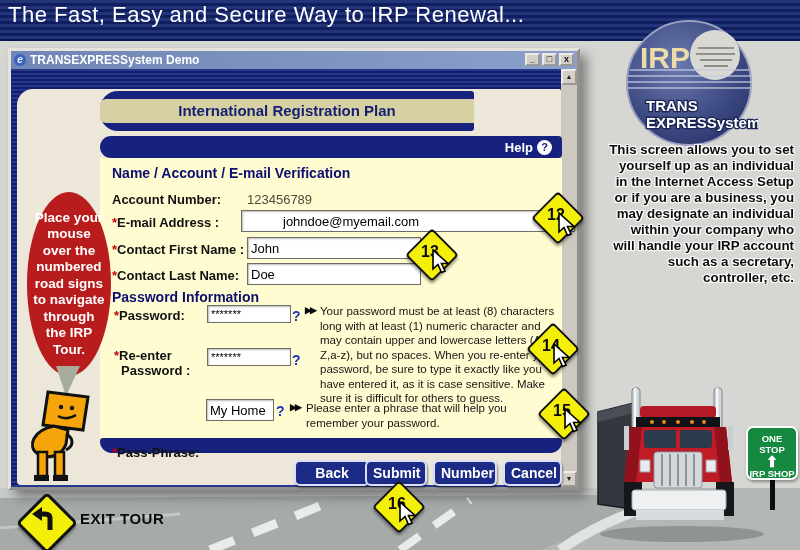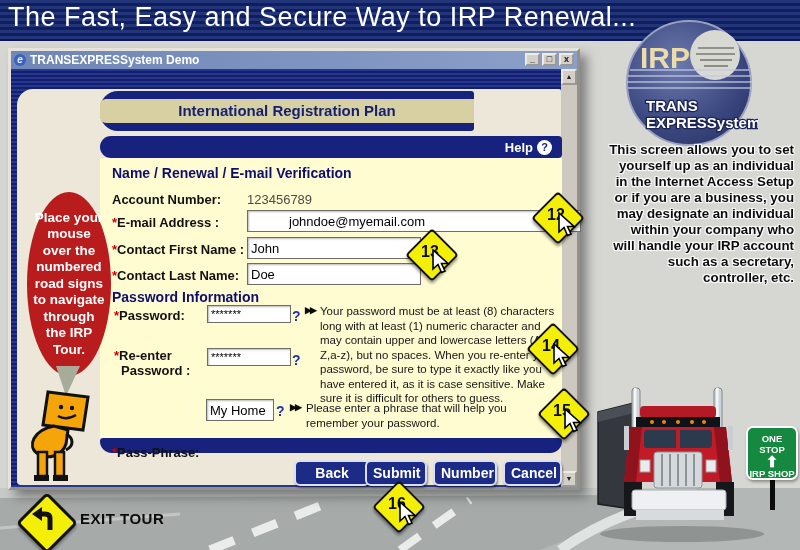--- a/index.html
+++ b/index.html
@@ -4,21 +4,21 @@
 <style>
   html,body{margin:0;padding:0;}
   body{width:800px;height:550px;position:relative;overflow:hidden;
        font-family:"Liberation Sans",sans-serif;background:#d6d6d3;}
   .abs{position:absolute;}
 
   
   #top-banner{left:0;top:0;width:800px;height:39px;
     background:repeating-linear-gradient(180deg,#223579 0 3px,#101d5e 3px 6px);
     border-bottom:2px solid #0b1550;}
-  #top-banner span{position:absolute;left:8px;top:2px;color:#fff;font-size:27px;
+  #top-banner span{position:absolute;left:8px;top:2px;color:#fff;font-size:22px;
     letter-spacing:.5px;white-space:nowrap;}
 
   
   #road{left:0;top:488px;width:800px;height:62px;}
 
   
   #desc-text{left:608px;top:142px;width:186px;color:#0c0c0c;font-size:13.3px;
     font-weight:600;text-align:right;line-height:16px;
     text-shadow:0 0 2px #fff,1px 1px 1px #fff,-1px -1px 1px #fff,1px -1px 1px #fff,-1px 1px 1px #fff;}
   #logo{left:622px;top:18px;}
@@ -229,27 +229,27 @@
 </div>
 <div class="abs" id="banner2">
   <div id="help-box">
     <span class="hl">Help</span>
     <span class="hq">?</span>
   </div>
 </div>
 <div class="abs" id="ypanel"></div>
 <div class="abs" id="navybottom"></div>
 
-<span class="abs h-navy" style="left:112px;top:165px;">Name / Renewal / E-mail Verification</span>
+<span class="abs h-navy" style="left:112px;top:165px;">Name / Account / E-mail Verification</span>
 
 <span class="abs lbl" style="left:112px;top:192px;">Account Number:</span>
 <span class="abs val" style="left:247px;top:192px;">123456789</span>
 
 <span class="abs lbl" style="left:112px;top:215px;"><span class="st">*</span><span>E-mail Address :</span></span>
-<input class="inp" style="left: 247px; top: 210px; width: 288px; height: 18px; padding-left: 41px;" value="johndoe@myemail.com">
+<input class="inp" style="left: 241px; top: 210px; width: 288px; height: 18px; padding-left: 41px;" value="johndoe@myemail.com">
 
 <span class="abs lbl" style="left:112px;top:242px;"><span class="st">*</span><span>Contact First Name :</span></span>
 <input class="inp" style="left: 247px; top: 237px; width: 166px; height: 18px;" value="John">
 
 <span class="abs lbl" style="left:112px;top:268px;"><span class="st">*</span><span>Contact Last Name:</span></span>
 <input class="inp" style="left: 247px; top: 263px; width: 166px; height: 18px;" value="Doe">
 
 <span class="abs h-navy" style="left:112px;top:289px;">Password Information</span>
 
 <span class="abs lbl" style="left:114px;top:308px;"><span class="st">*</span><span>Password:</span></span>

